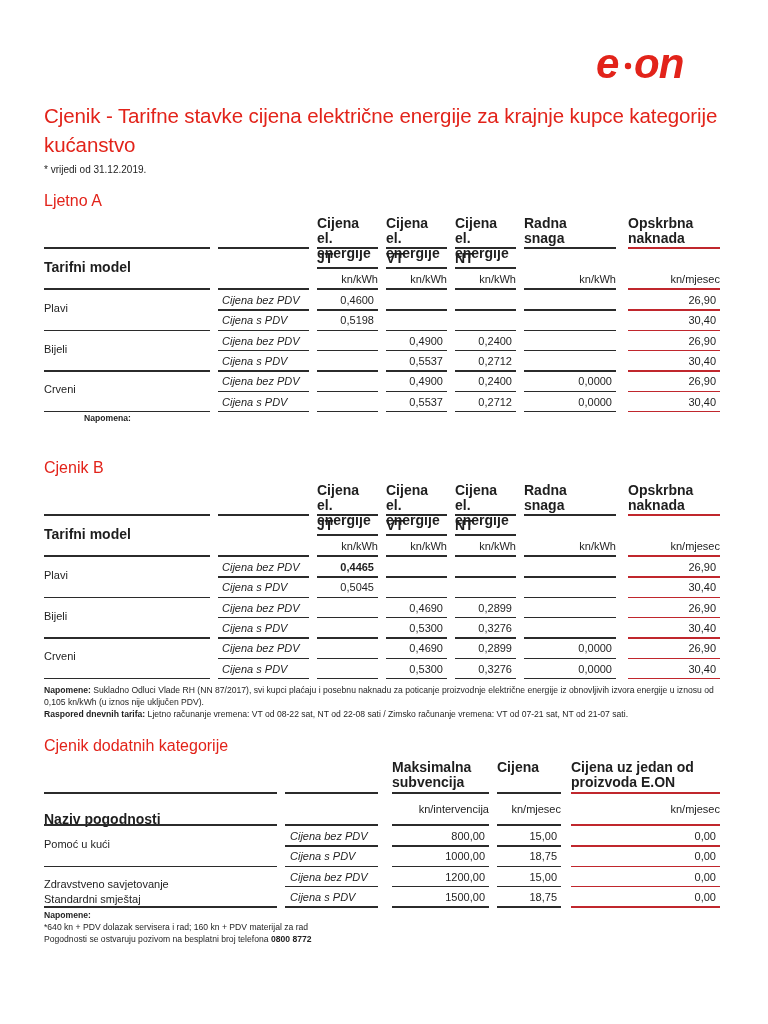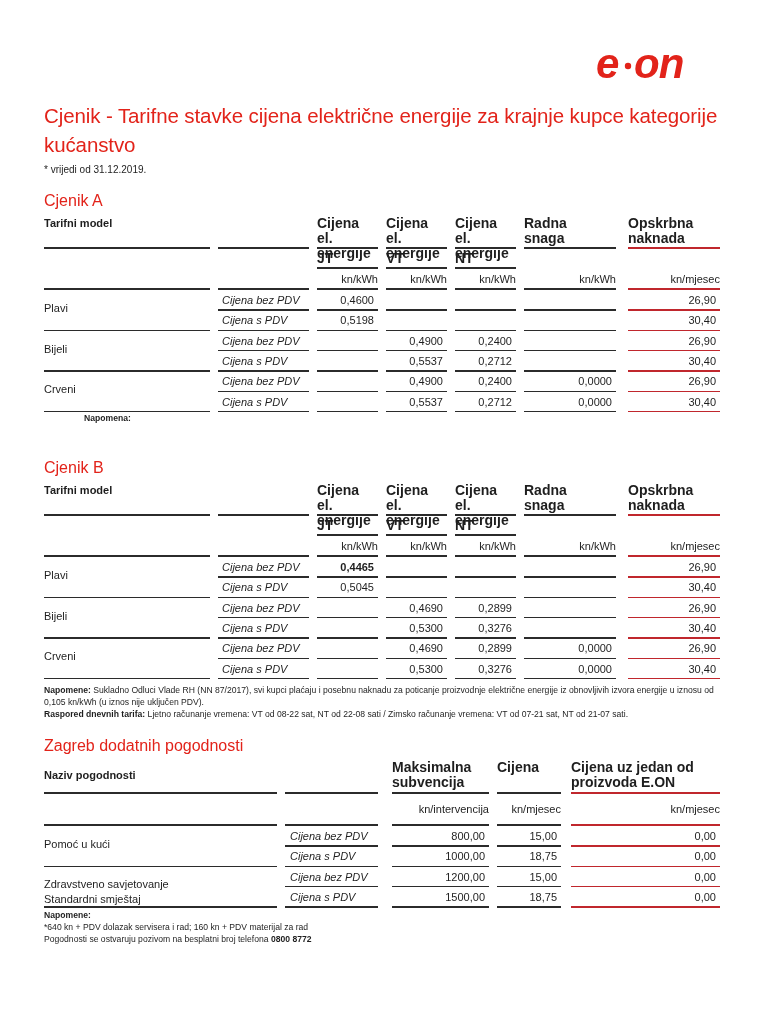--- a/index.html
+++ b/index.html
@@ -5,42 +5,42 @@
   * { box-sizing: border-box; margin: 0; padding: 0; }
   html, body { width: 768px; height: 1024px; background: #ffffff; overflow: hidden; }
   body { position: relative; font-family: "Liberation Sans", sans-serif; color: #1e1e1e; }
   .logo { position: absolute; left: 596px; top: 44px; width: 130px; height: 40px; }
   .title { position: absolute; left: 44px; top: 101px; width: 680px; font-size: 20.5px; line-height: 29px; color: #e2231a; font-weight: normal; letter-spacing: -0.1px; }
   .subtitle { position: absolute; left: 44px; top: 164px; font-size: 10px; color: #1e1e1e; }
   .sec-title { position: absolute; left: 44px; font-size: 16px; color: #e2231a; }
   .tbl { position: absolute; left: 0; width: 768px; }
   .cell { position: absolute; font-size: 11px; line-height: 14px; }
   .hdr { font-weight: bold; font-size: 14px; line-height: 15px; text-align: left; }
-  .hdr-l { font-weight: bold; font-size: 11px; text-align: left; }
+  .hdr-l { font-weight: bold; font-size: 14px; text-align: left; margin-top: 44px; }
   .num { text-align: right; font-size: 11px; }
   .ital { font-style: italic; font-size: 11px; }
   .line { position: absolute; height: 1.5px; background: #2b2b2b; }
   .line.red { background: #c0272d; }
   .note { position: absolute; left: 44px; font-size: 8.6px; line-height: 12px; color: #1e1e1e; width: 690px; }
   .note b { font-weight: bold; }
   .footer { position: absolute; left: 44px; top: 956px; font-size: 12px; line-height: 16px; color: #2b2b2b; }
 </style>
 </head>
 <body>
 
 <svg class="logo" viewBox="0 0 130 40">
   <text x="0" y="34" font-family="Liberation Sans, sans-serif" font-size="42" font-weight="bold" font-style="italic" fill="#e2231a" letter-spacing="-2">e</text>
   <circle cx="32" cy="22" r="3.2" fill="#e2231a"></circle>
   <text x="38" y="34" font-family="Liberation Sans, sans-serif" font-size="42" font-weight="bold" font-style="italic" fill="#e2231a" letter-spacing="-1">on</text>
 </svg>
 
 <h1 class="title">Cjenik - Tarifne stavke cijena električne energije za krajnje kupce kategorije kućanstvo</h1>
 <div class="subtitle">* vrijedi od 31.12.2019.</div>
 
-<div class="sec-title" style="top:192px;">Cjenik A</div>
+<div class="sec-title" style="top:192px;">Ljetno A</div>
 <div class="tbl" style="top:216px;">
 
   <div class="cell hdr-l" style="left:44px;top:0;">Tarifni model</div>
   <div class="cell hdr" style="left:317px;top:0;width:61px;">
       <div>Cijena el.</div>
       <div>energije</div>
     </div>
   <div class="cell hdr" style="left:386px;top:0;width:61px;">
       <div>Cijena el.</div>
       <div>energije</div>
@@ -321,21 +321,21 @@
         <div class="line" style="left:524px;top:194.8px;width:92px;"></div>
         <div class="line red" style="left:628px;top:194.8px;width:92px;"></div>
       </div>
     </div>
 </div>
 <div class="note" style="top:684px;">
   <b>Napomene:</b><span> Sukladno Odluci Vlade RH (NN 87/2017), svi kupci plaćaju i posebnu naknadu za poticanje proizvodnje električne energije iz obnovljivih izvora energije u iznosu od 0,105 kn/kWh (u iznos nije uključen PDV).</span><br>
   <b>Raspored dnevnih tarifa:</b><span> Ljetno računanje vremena: VT od 08-22 sat, NT od 22-08 sati / Zimsko računanje vremena: VT od 07-21 sat, NT od 21-07 sati.</span>
 </div>
 
-<div class="sec-title" style="top:737px;">Zagreb dodatnih pogodnosti</div>
+<div class="sec-title" style="top:737px;">Cjenik dodatnih kategorije</div>
 <div class="tbl" style="top:760px;">
   <div class="cell hdr-l" style="left:44px;top:8px;">Naziv pogodnosti</div>
   <div class="cell hdr" style="left:392px;top:0;width:97px;">
       <div>Maksimalna</div>
       <div>subvencija</div>
     </div>
   <div class="cell hdr" style="left:497px;top:0;width:64px;">Cijena</div>
   <div class="cell hdr" style="left:571px;top:0;width:149px;">
       <div>Cijena uz jedan od</div>
       <div>proizvoda E.ON</div>

